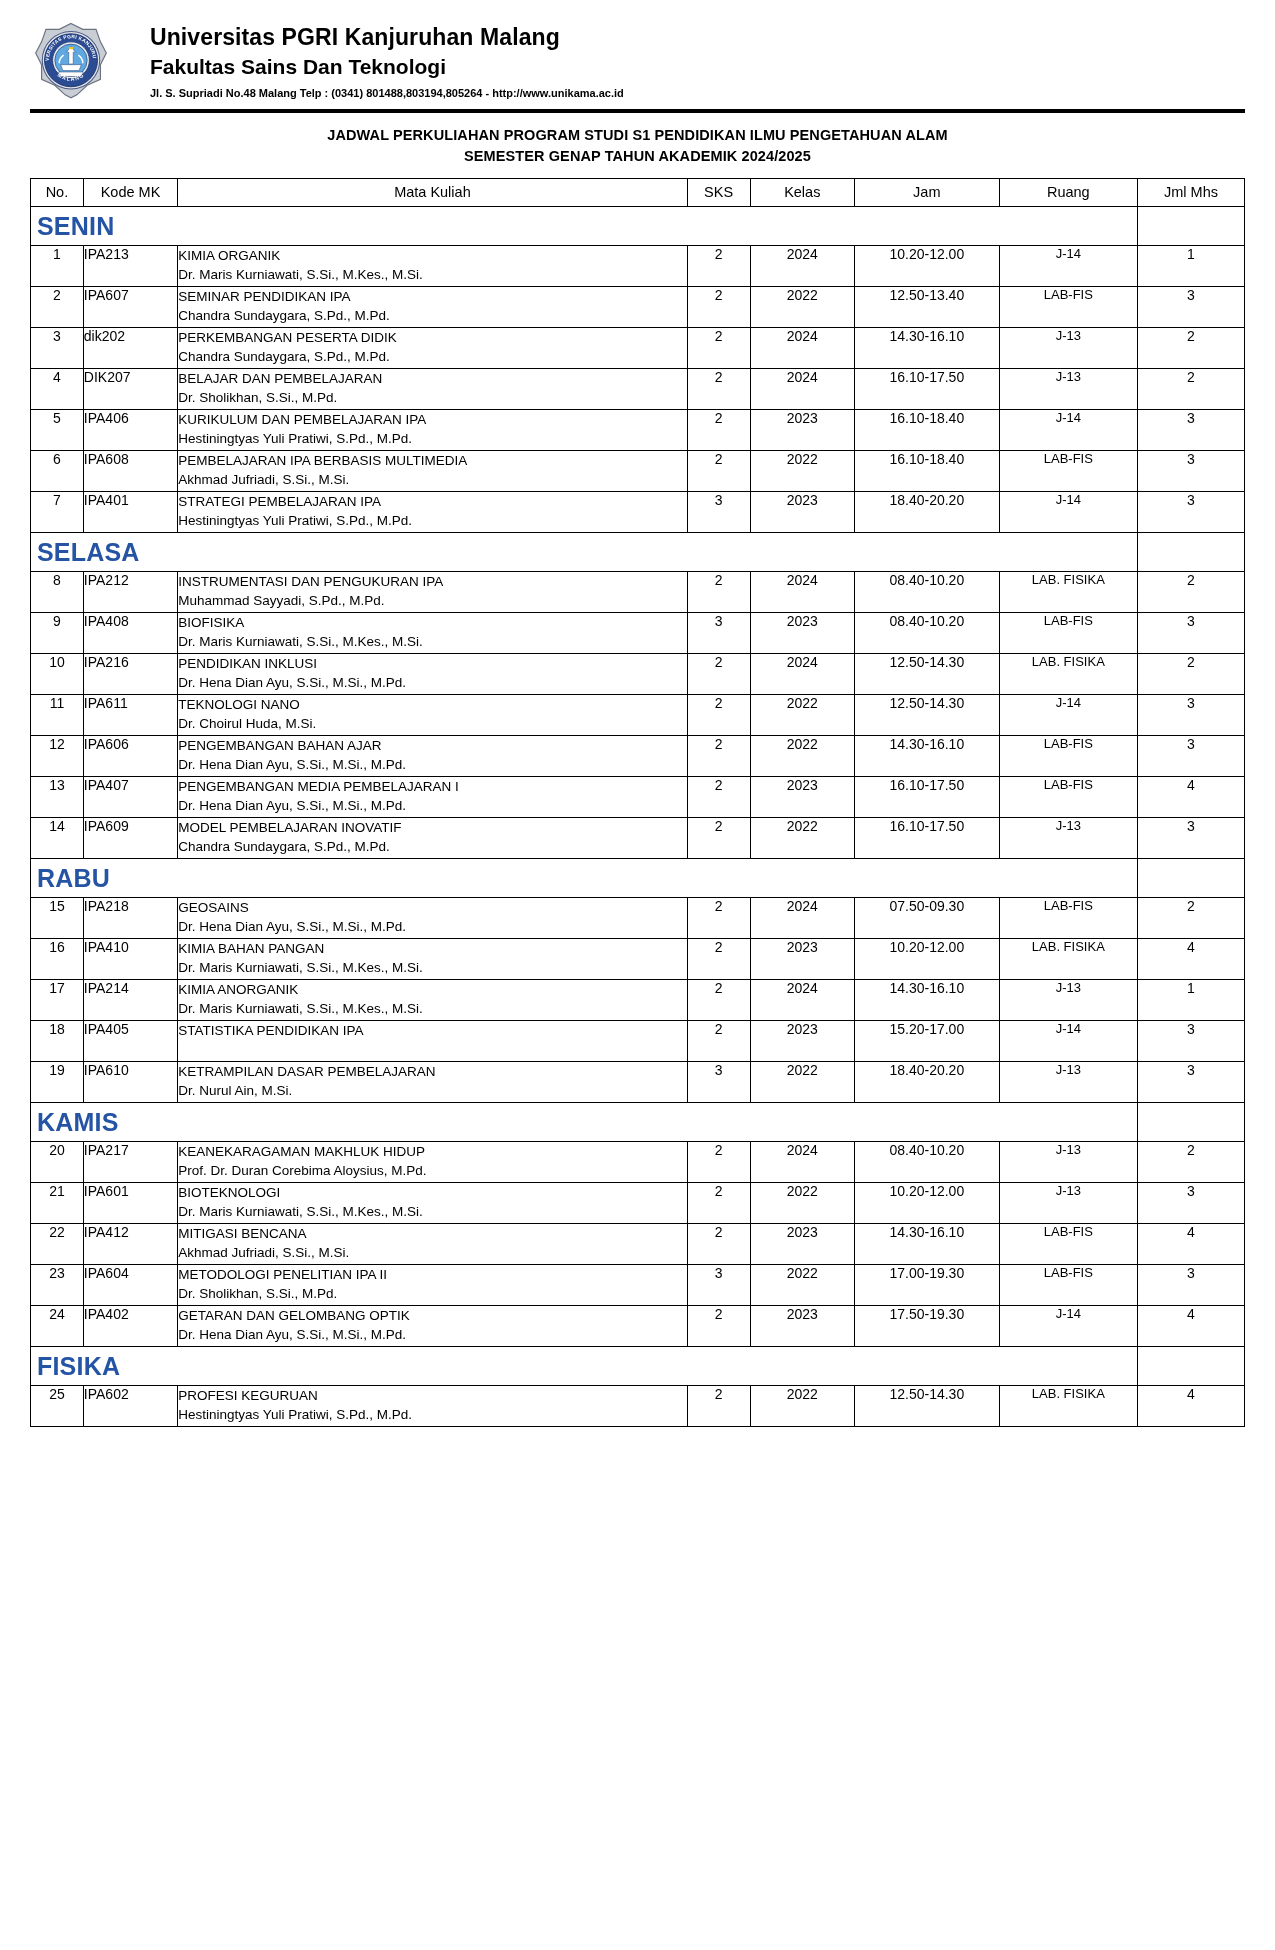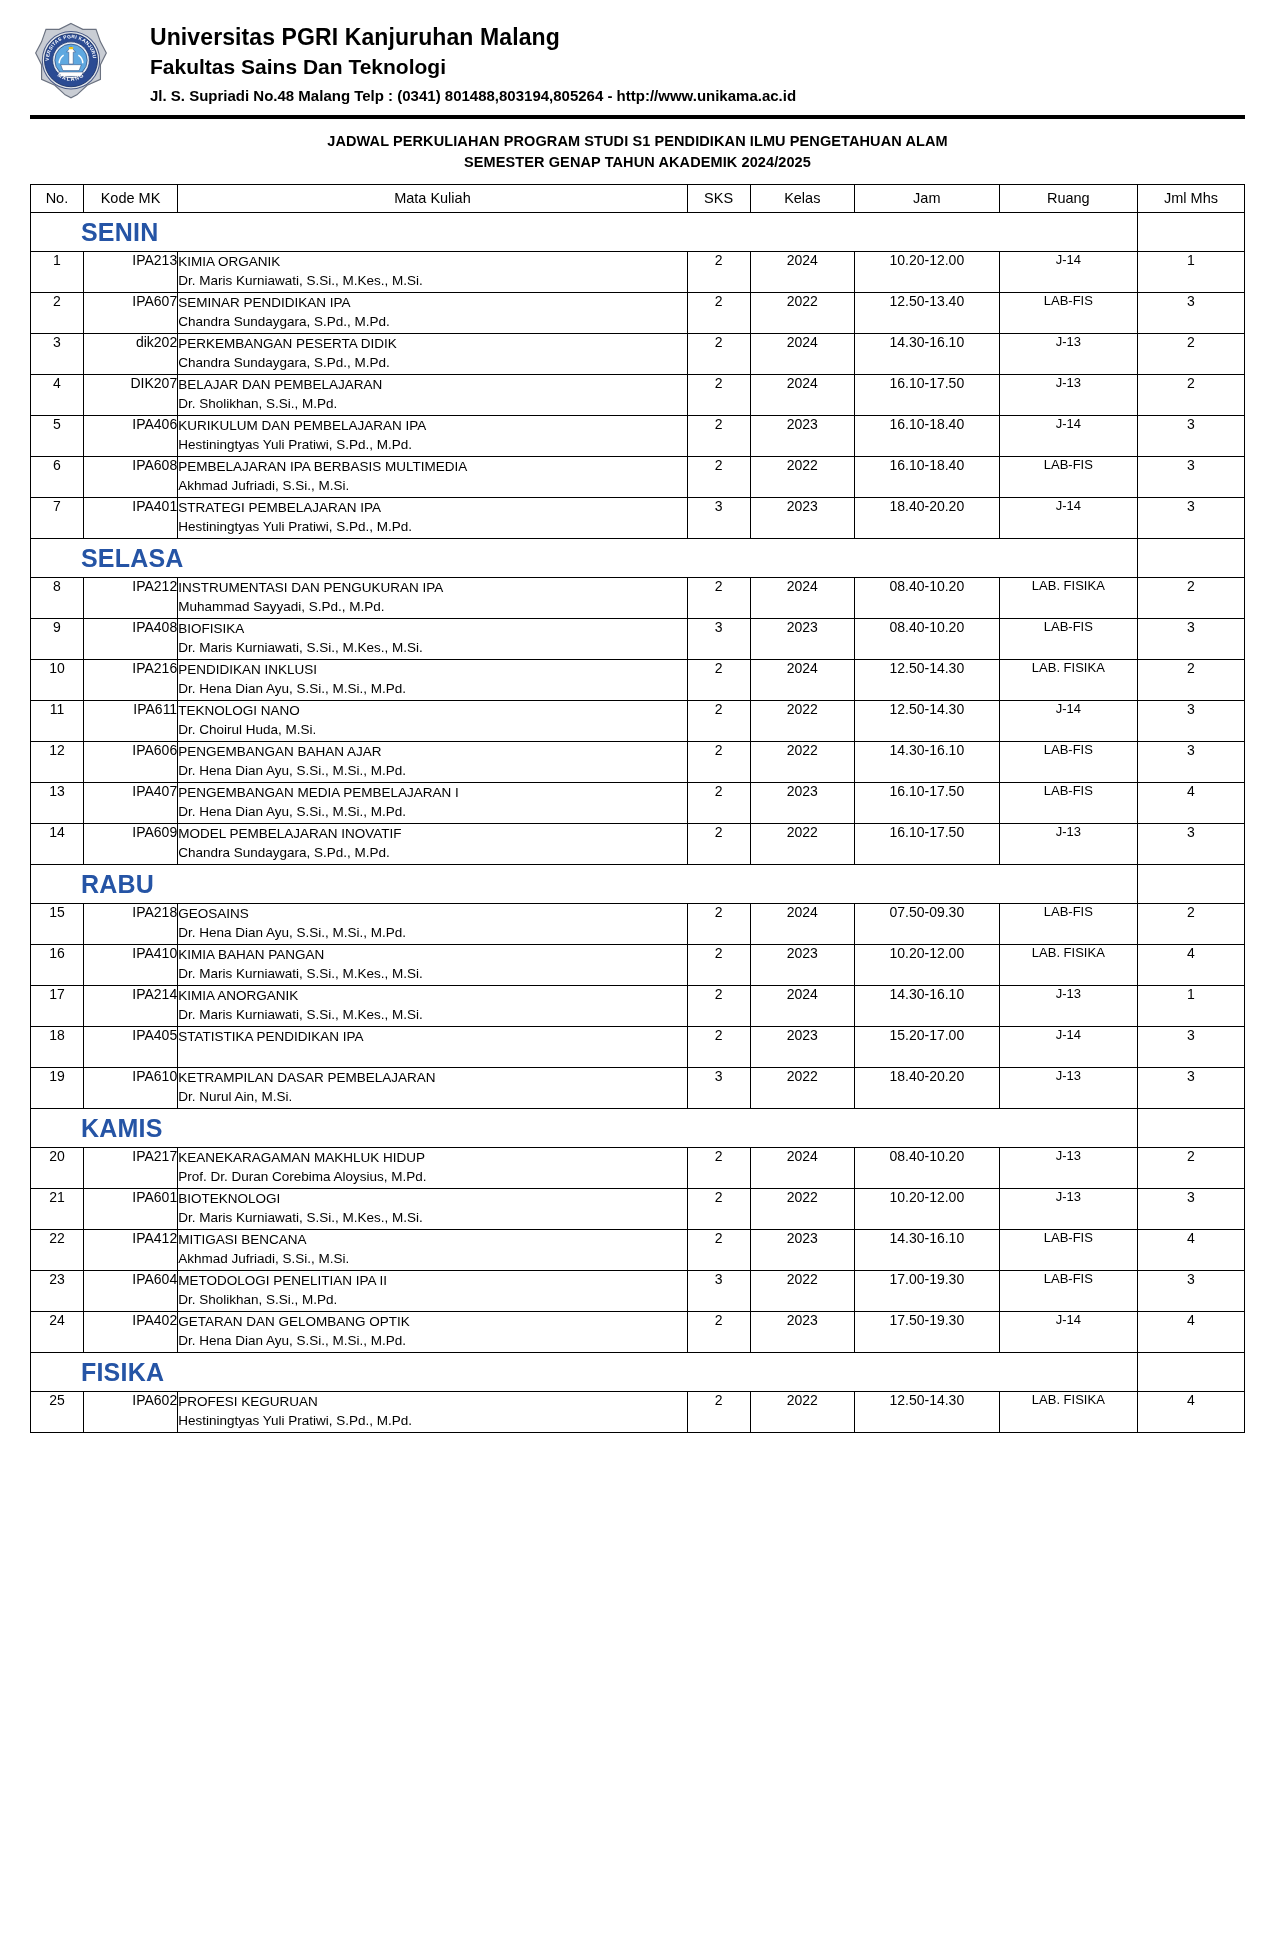--- a/index.html
+++ b/index.html
@@ -47,21 +47,21 @@
     line-height: 1.32;
     white-space: nowrap;
   }
   .lh-line2 {
     font-size: 21px;
     font-weight: bold;
     line-height: 1.42;
     white-space: nowrap;
   }
   .lh-line3 {
-    font-size: 15px;
+    font-size: 11px;
     font-weight: bold;
     line-height: 1.5;
     margin-top: 3px;
     white-space: nowrap;
   }
   .rule {
     border-top: 4px solid #000;
     margin: 7px 0 0 0;
   }
 
@@ -111,21 +111,20 @@
     height: 27px;
     line-height: 27px;
     padding: 0 2px;
     vertical-align: middle;
   }
 
   
   tr.day-row td {
     height: 38px;
     vertical-align: middle;
-    padding-left: 44px;
   }
   .day-label {
     color: #2554a5;
     font-size: 25px;
     font-weight: bold;
     line-height: 36px;
     padding-left: 6px;
     letter-spacing: 0.2px;
   }
 
@@ -134,21 +133,20 @@
 
   .cell-no {
     text-align: center;
     font-size: 14px;
     padding-top: 7px;
   }
   .cell-kode {
     font-size: 14px;
     padding: 7px 0 0 5px;
     white-space: nowrap;
-    text-align: right;
   }
   .cell-mk {
     padding: 5px 0 4px 5px;
   }
   .mk-title {
     font-size: 13.5px;
     line-height: 1.42;
     white-space: nowrap;
   }
   .mk-lect {

